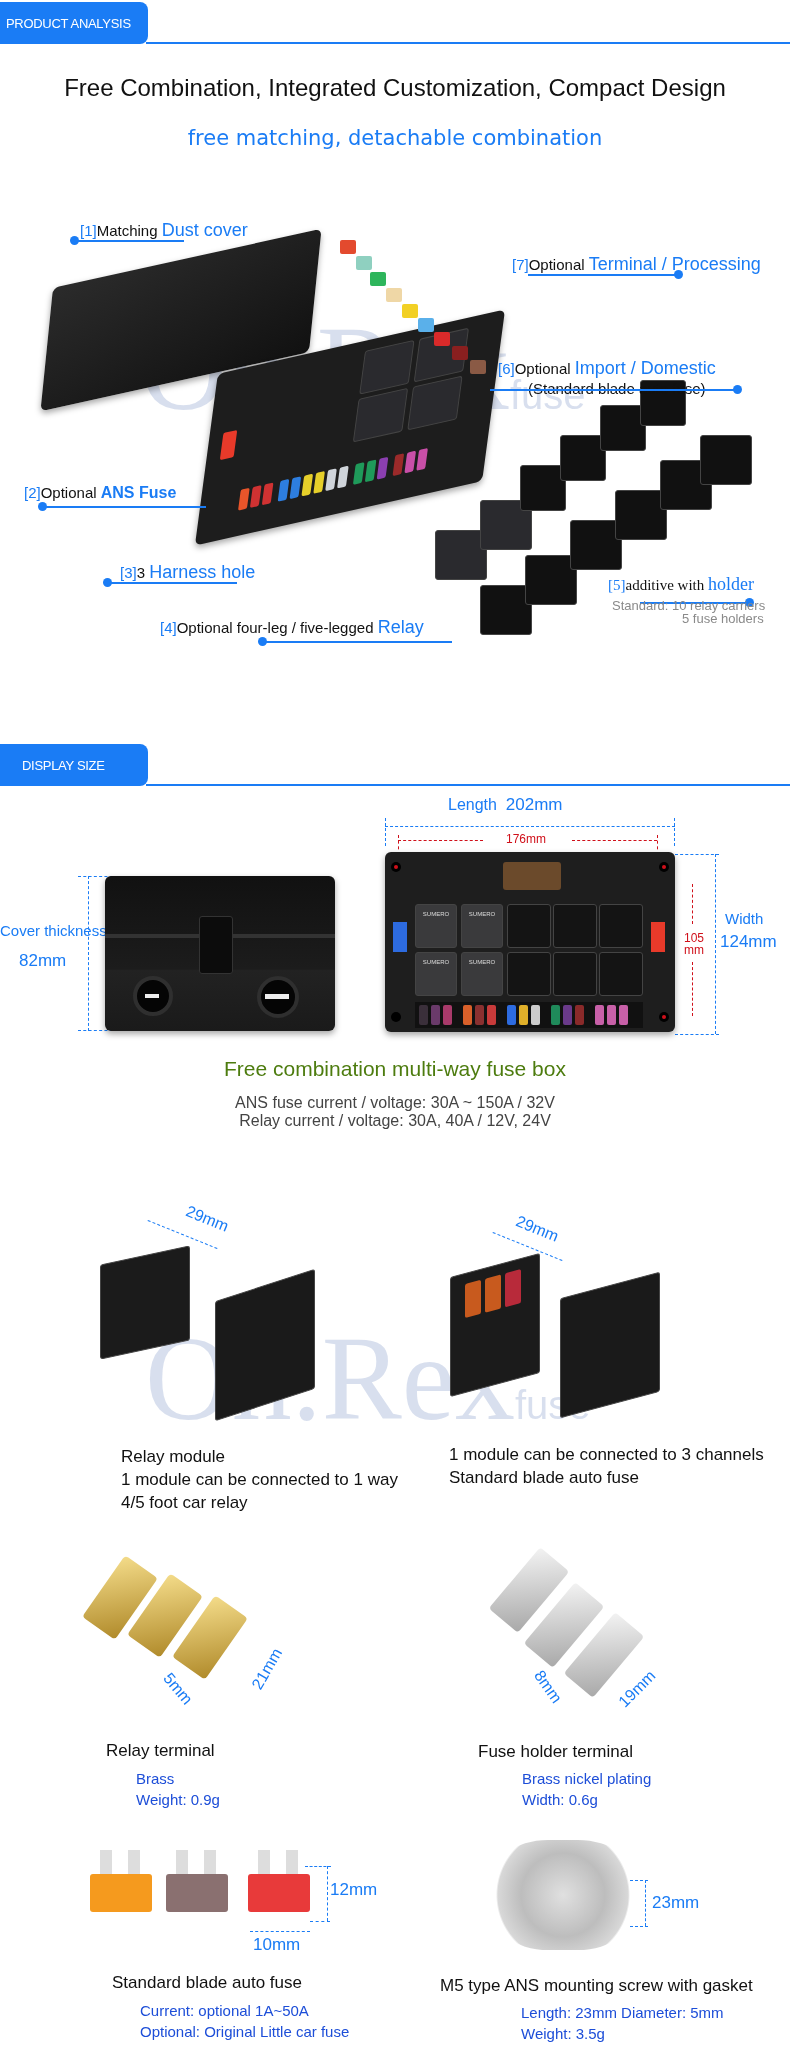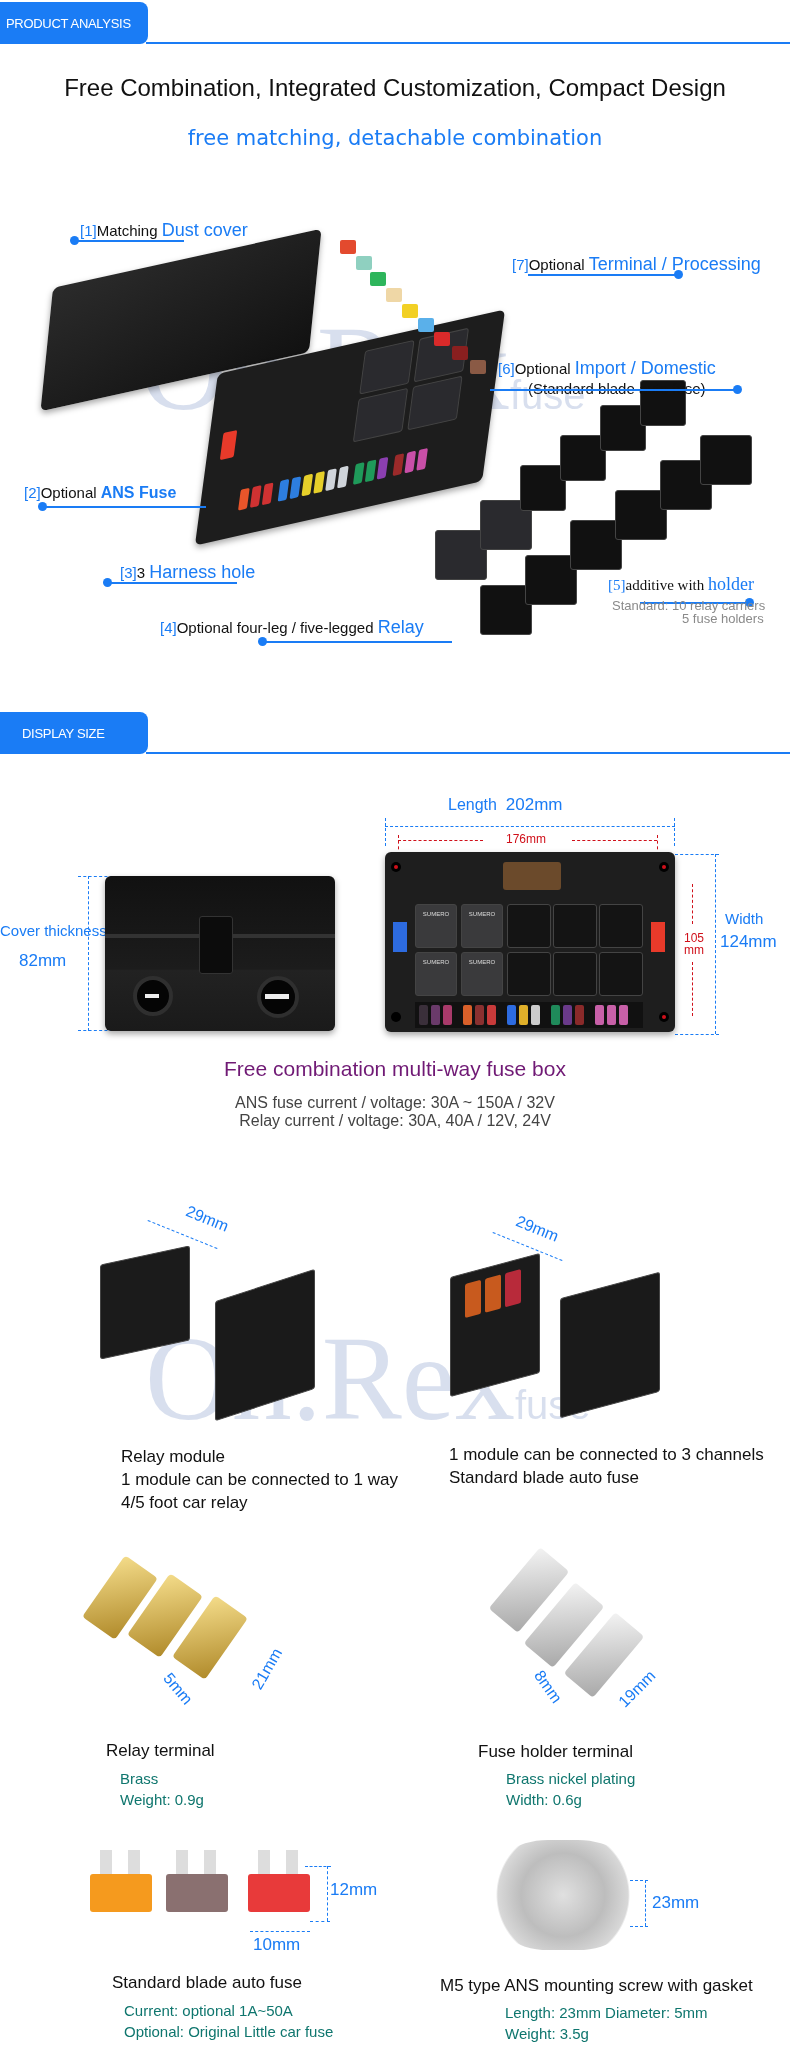--- a/index.html
+++ b/index.html
@@ -19,21 +19,21 @@
   .wm small { font-family: "Liberation Sans", sans-serif; font-size: 40px; }
   .dim { color: #1a7cf5; font-size: 16px; }
   .dash-h { position: absolute; border-top: 1.5px dashed #1a7cf5; }
   .dash-v { position: absolute; border-left: 1.5px dashed #1a7cf5; }
   .rdash-h { position: absolute; border-top: 1.5px dashed #d0101a; }
   .rdash-v { position: absolute; border-left: 1.5px dashed #d0101a; }
   .black-box { position: absolute; background: #1b1b1b; border-radius: 6px; box-shadow: 0 3px 6px rgba(0,0,0,0.35); }
   .fuse { position: absolute; width: 9px; height: 20px; border-radius: 2px; }
   .relay { position: absolute; background: #2a2a2e; border: 1px solid #444; border-radius: 3px; }
   .item-title { font-size: 17px; }
-  .item-sub { font-size: 15px; color: #0f766e; line-height: 21px; }
+  .item-sub { font-size: 15px; color: #1d4ed8; line-height: 21px; margin-left: 16px; }
   .item-line { font-size: 17px; line-height: 23px; }
   .img-block { position: absolute; }
 </style>
 </head>
 <body>
 
 <div class="sec-header" style="top:2px;">
   <div class="sec-tab">PRODUCT ANALYSIS</div>
   <div class="sec-line"></div>
 </div>
@@ -132,21 +132,21 @@
 <div class="abs" style="left:528px; top:380px; font-size:15px; white-space:nowrap;">(Standard blade auto fuse)</div>
 <div class="dot" style="left:733px; top:385px;"></div>
 <div class="hline" style="left:490px; top:389px; width:245px;"></div>
 
 <div class="abs callout" style="left:512px; top:254px;">
   <span class="num">[7]</span><span>Optional </span><span class="hl">Terminal / Processing</span>
 </div>
 <div class="dot" style="left:674px; top:270px;"></div>
 <div class="hline" style="left:528px; top:274px; width:150px;"></div>
 
-<div class="sec-header" style="top:712px;">
+<div class="sec-header" style="top:744px;">
   <div class="sec-tab" style="padding-left:22px;">DISPLAY SIZE</div>
   <div class="sec-line"></div>
 </div>
 
 <div class="abs dim" style="left:0; top:922px; font-size:15px;">Cover thickness</div>
 <div class="abs dim" style="left:19px; top:951px; font-size:17px;">82mm</div>
 <div class="dash-v" style="left:88px; top:876px; height:155px;"></div>
 <div class="dash-h" style="left:78px; top:876px; width:40px;"></div>
 <div class="dash-h" style="left:78px; top:1030px; width:40px;"></div>
 
@@ -214,21 +214,21 @@
     <div class="fuse" style="left:116px; top:3px; background:#ccc;"></div>
     <div class="fuse" style="left:136px; top:3px; background:#1f8a5a;"></div>
     <div class="fuse" style="left:148px; top:3px; background:#6a3a8a;"></div>
     <div class="fuse" style="left:160px; top:3px; background:#8a2a2a;"></div>
     <div class="fuse" style="left:180px; top:3px; background:#c860a8;"></div>
     <div class="fuse" style="left:192px; top:3px; background:#c860a8;"></div>
     <div class="fuse" style="left:204px; top:3px; background:#c860a8;"></div>
   </div>
 </div>
 
-<div class="abs center" style="top:1057px; font-size:21px; color:#701a75;">Free combination multi-way fuse box</div>
+<div class="abs center" style="top:1057px; font-size:21px; color:#4d7c0f;">Free combination multi-way fuse box</div>
 <div class="abs center" style="top:1094px; font-size:16px; color:#444; line-height:18px;">
   <div>ANS fuse current / voltage: 30A ~ 150A / 32V</div>
   <div>Relay current / voltage: 30A, 40A / 12V, 24V</div>
 </div>
 
 <div class="wm" style="left:145px; top:1310px;"><span>On.Rex</span><small>fuse</small></div>
 
 <div class="img-block" style="left:95px; top:1210px; width:270px; height:230px;">
   <div class="abs dim" style="left:90px; top:0; transform:rotate(22deg);">29mm</div>
   <div class="dash-h" style="left:50px; top:24px; width:75px; transform:rotate(22deg);"></div>

